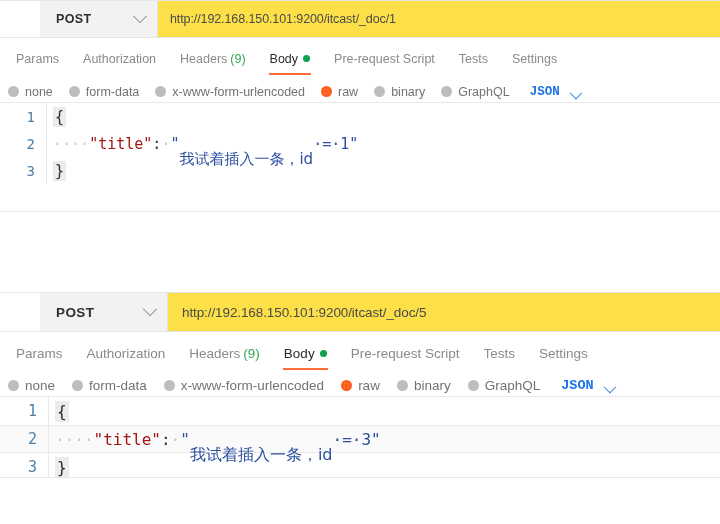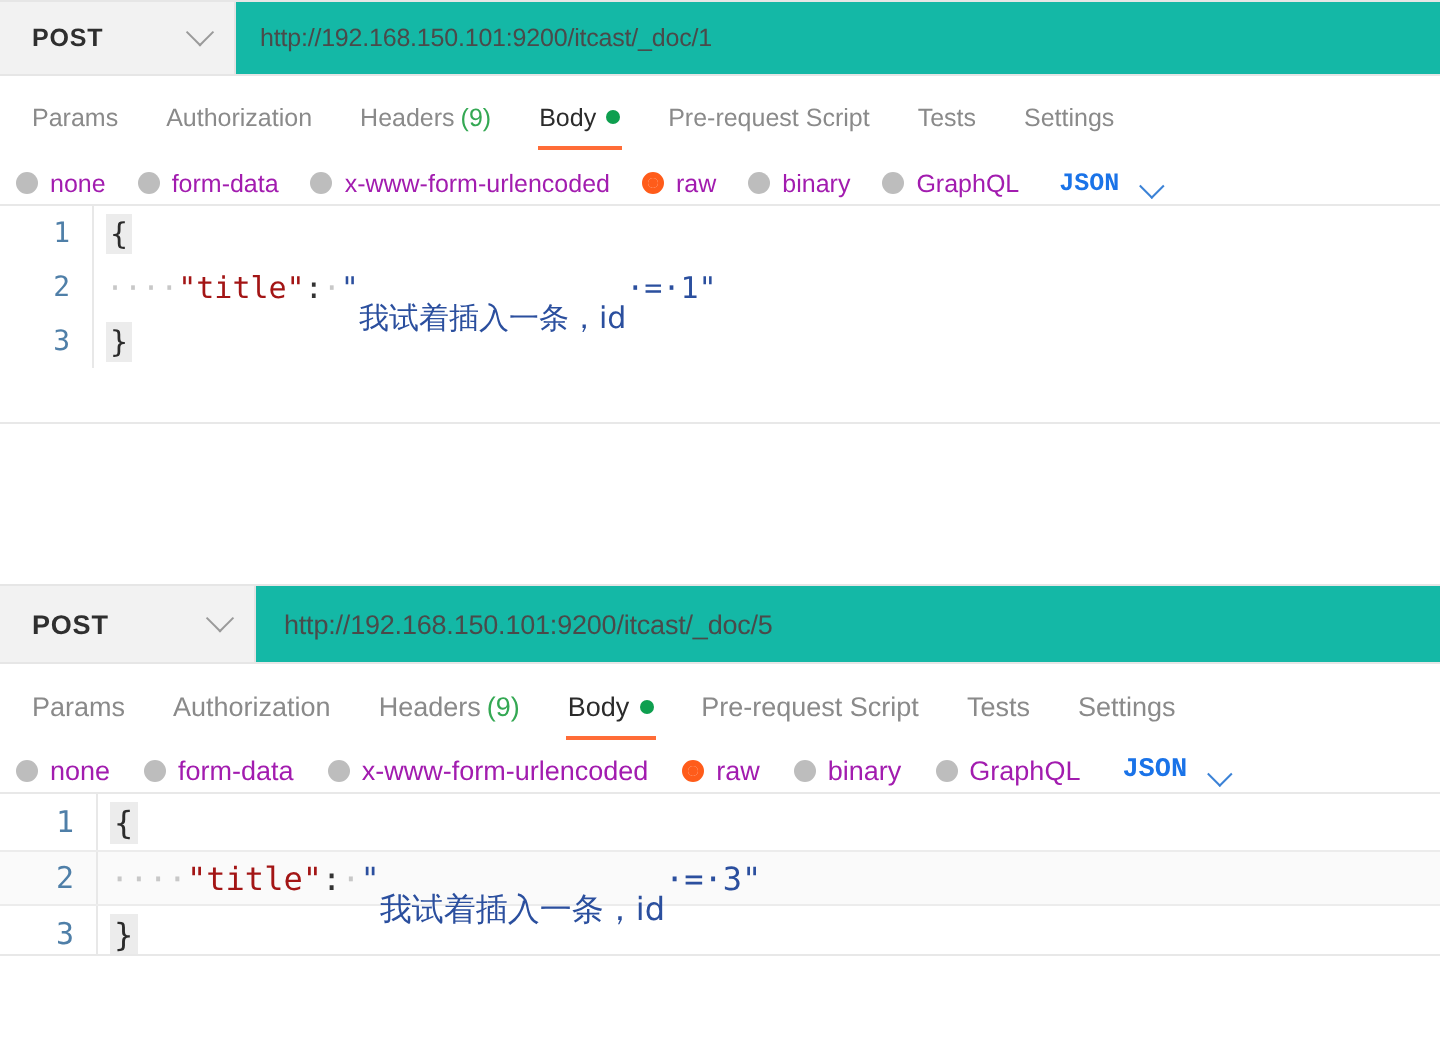--- a/index.html
+++ b/index.html
@@ -35,20 +35,21 @@
 
   .method-box {
     display: flex;
     align-items: center;
     justify-content: space-between;
     width: 118px;
     padding: 0 12px 0 16px;
     background: #f2f2f2;
     border-right: 1px solid #e4e4e4;
     box-sizing: border-box;
+    margin-left: 40px;
   }
   .panel-2 .method-box { width: 128px; }
   .method-label {
     font-size: 12.5px;
     font-weight: bold;
     letter-spacing: 0.4px;
     color: #2f2f2f;
   }
   .panel-2 .method-label { font-size: 13.5px; }
   .chev {
@@ -58,21 +59,21 @@
     transform: rotate(45deg) translate(-2px,-2px);
     display: inline-block;
   }
   .url-input {
     flex: 1;
     display: flex;
     align-items: center;
     padding-left: 12px;
     font-size: 12.5px;
     color: #4a4a4a;
-    background: #14b8a6;
+    background: #fde047;
     letter-spacing: -0.1px;
   }
   .panel-2 .url-input { font-size: 13.5px; padding-left: 14px; }
 
   
   .tab-row {
     display: flex;
     align-items: flex-start;
     padding: 14px 0 0 4px;
     height: 34px;
@@ -111,21 +112,21 @@
     align-items: center;
     padding: 9px 0 0 8px;
     height: 30px;
     box-sizing: border-box;
   }
   .radio-item {
     display: flex;
     align-items: center;
     margin-right: 16px;
     font-size: 12.5px;
-    color: #a21caf;
+    color: #737373;
     cursor: pointer;
     white-space: nowrap;
   }
   .panel-2 .radio-item { font-size: 13.5px; margin-right: 17px; }
   .radio-dot {
     width: 11px; height: 11px;
     border-radius: 50%;
     background: #bdbdbd;
     margin-right: 6px;
     flex: none;

